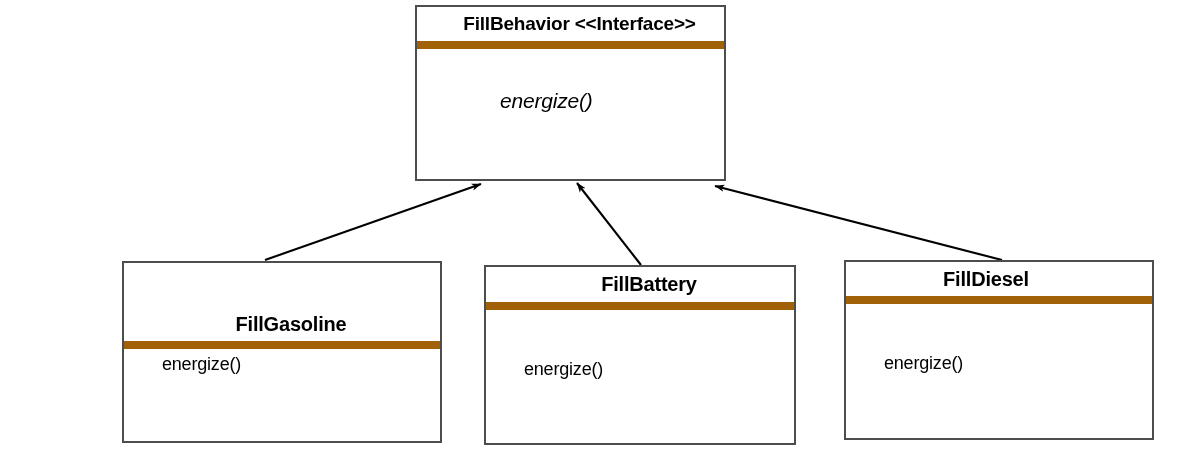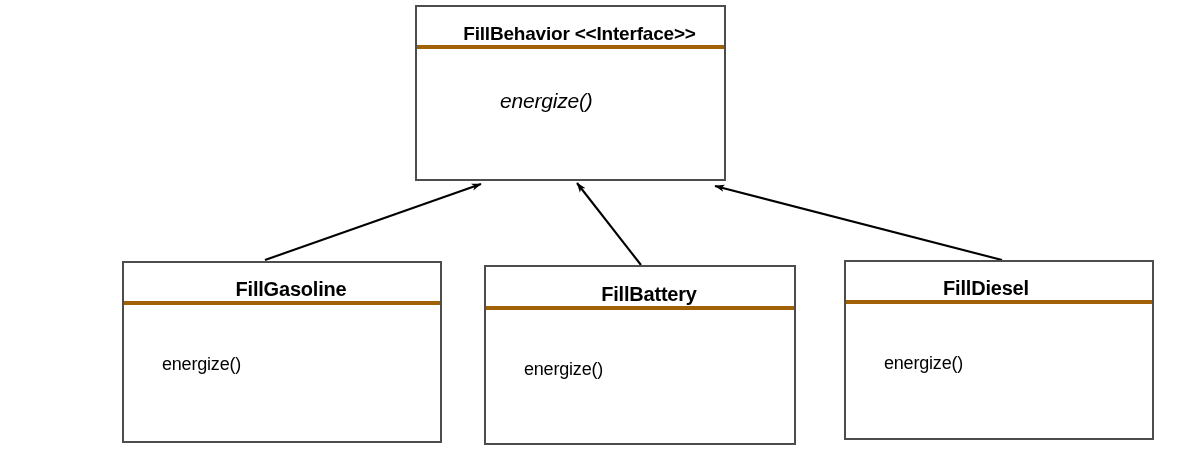--- a/index.html
+++ b/index.html
@@ -22,23 +22,23 @@
     background: #ffffff;
     border: 2px solid #4d4d4d;
     z-index: 3;
   }
   .uml-header {
     position: absolute;
     left: 0;
     right: 0;
     top: 0;
     box-sizing: border-box;
-    border-bottom: 4px solid #a16207;
+    border-bottom: 8px solid #a16207;
     display: flex;
-    align-items: flex-end;
+    align-items: center;
     justify-content: center;
     padding-left: 18px;
   }
   .uml-title {
     font-weight: bold;
     color: #000000;
     white-space: nowrap;
     letter-spacing: -0.2px;
   }
   .uml-body {
@@ -81,21 +81,21 @@
     font-size: 21px;
   }
 
   
   #box-fillgasoline {
     left: 122px;
     top: 261px;
     width: 320px;
     height: 182px;
   }
-  #box-fillgasoline .uml-header { height: 42px; }
+  #box-fillgasoline .uml-header { height: 42px; margin-top: 44px; }
   #box-fillgasoline .uml-body { top: 42px; }
 
   #box-fillbattery {
     left: 484px;
     top: 265px;
     width: 312px;
     height: 180px;
   }
   #box-fillbattery .uml-header { height: 43px; }
   #box-fillbattery .uml-body { top: 43px; }

